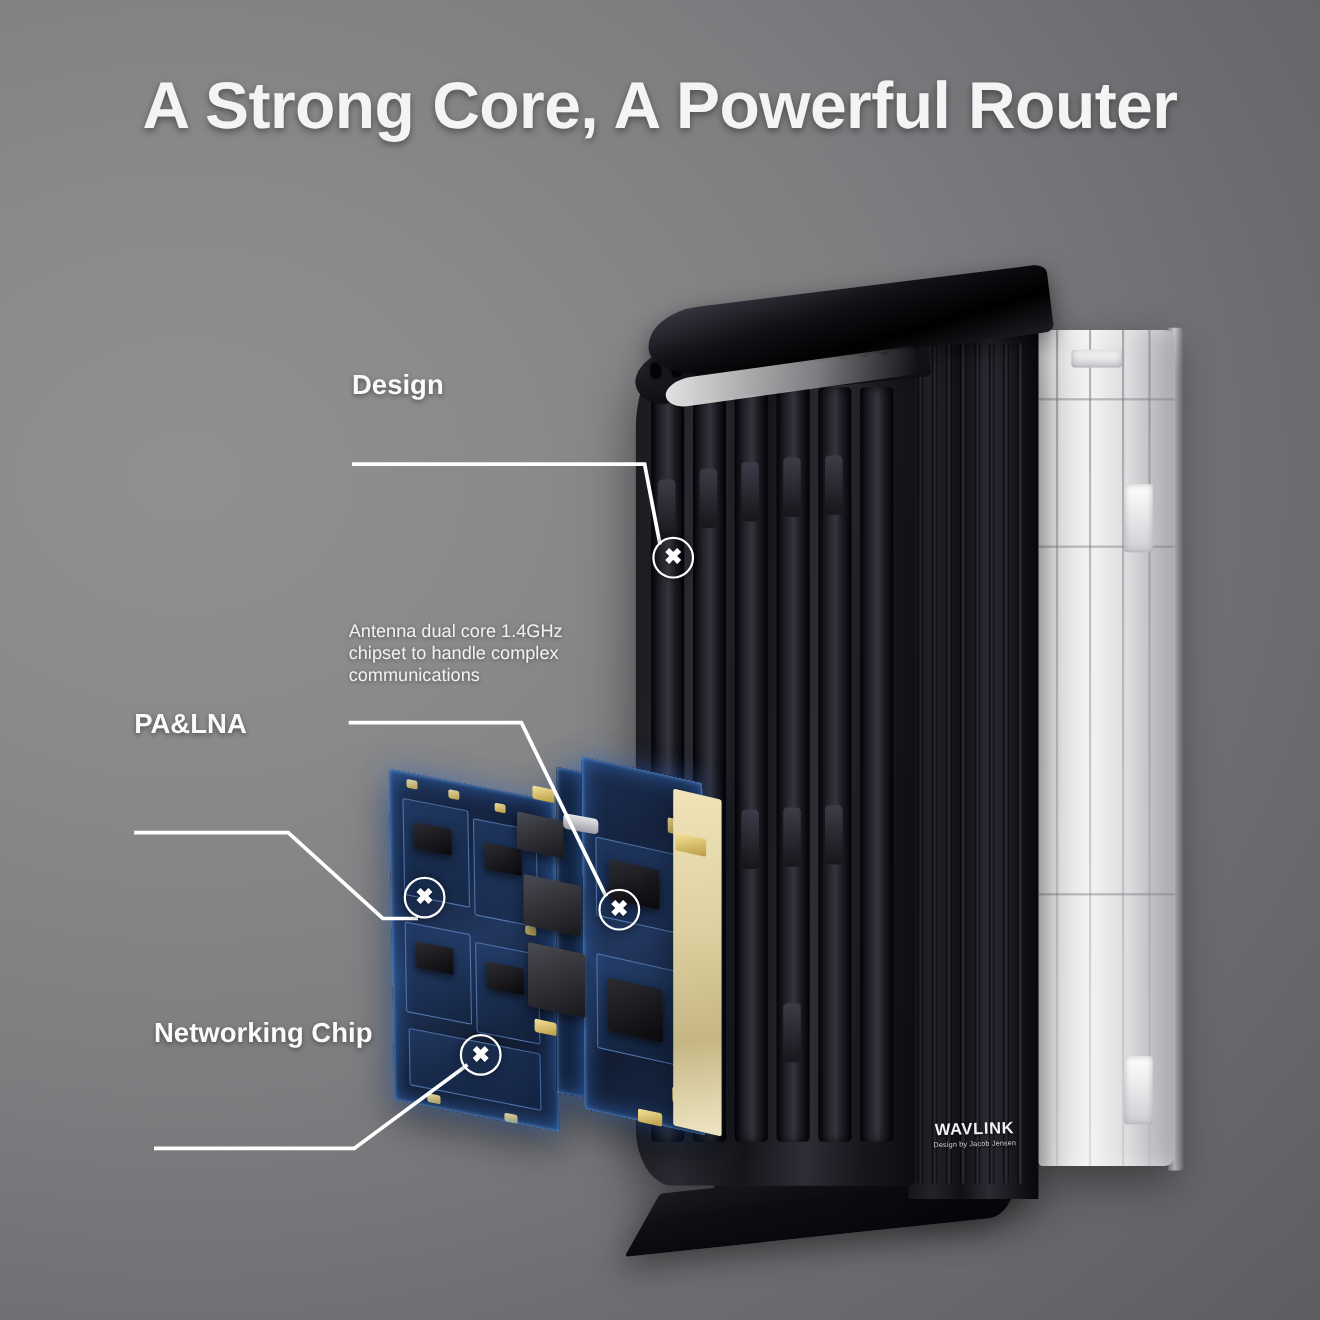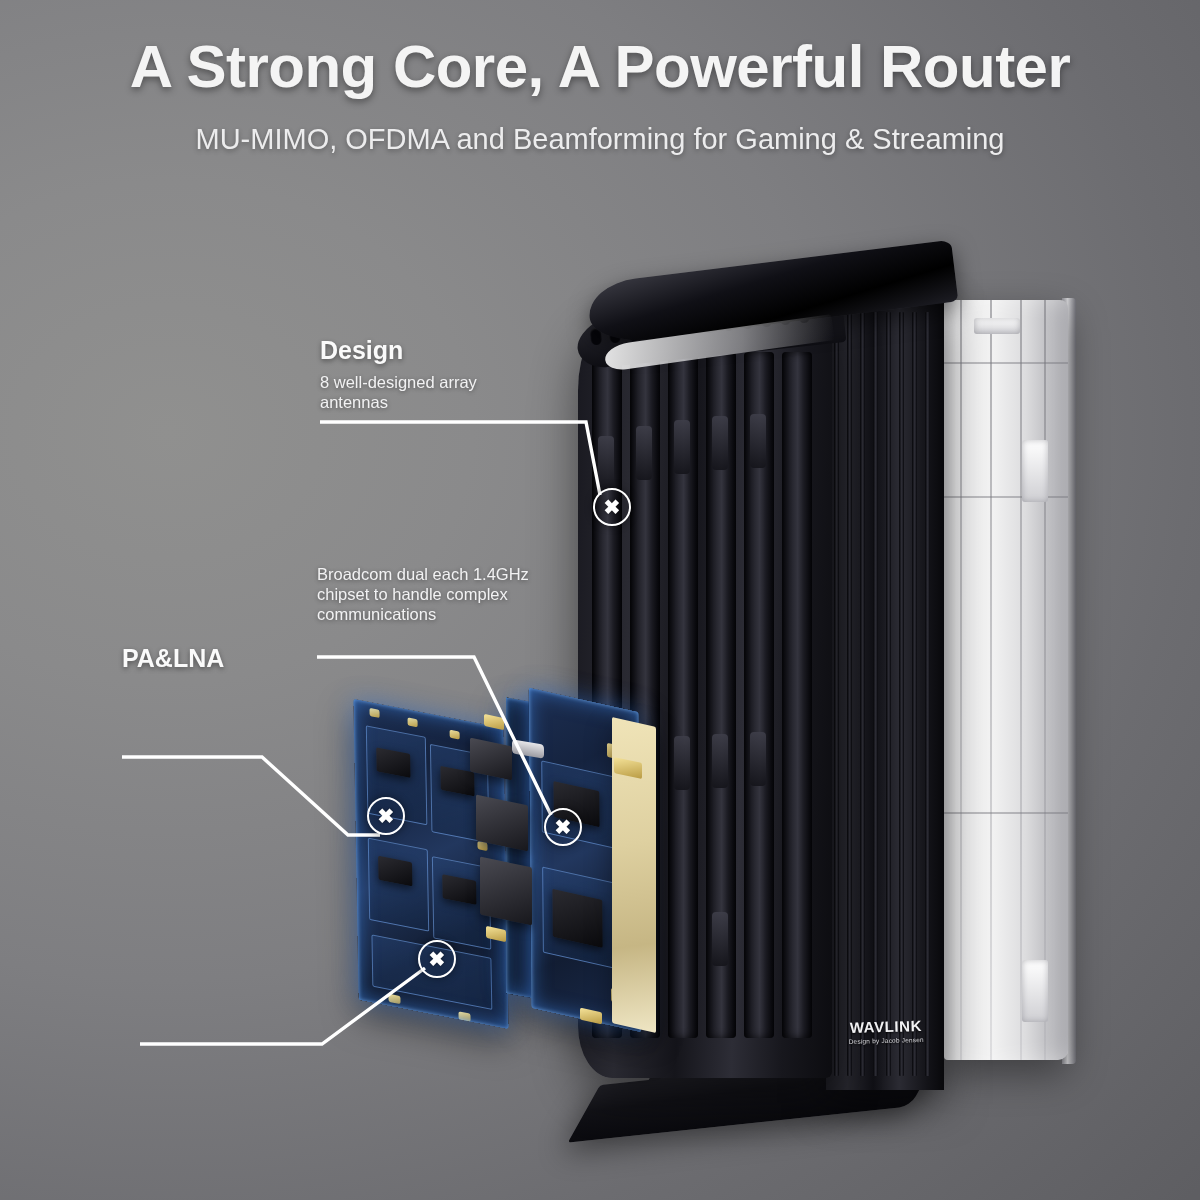--- a/index.html
+++ b/index.html
@@ -10,21 +10,21 @@
   }
   #stage{
     position:relative;width:1200px;height:1200px;overflow:hidden;
     background:
       radial-gradient(115% 95% at 14% 36%, #90908f 0%, #8a8a8b 22%, #7e7e81 48%, #6c6c70 74%, #5e5e62 100%);
   }
 
   
   .hdr{position:absolute;left:0;top:0;width:1200px;text-align:center;}
   .title{
-    margin-top:32px;
+    margin-top:61px;
     font-size:60px;font-weight:bold;color:#f4f4f4;
     letter-spacing:-0.5px;
     text-shadow:0 3px 7px rgba(0,0,0,.40);
     white-space:nowrap;
   }
   .subtitle{
     margin-top:22px;
     font-size:29px;font-weight:400;color:#ececed;
     text-shadow:0 2px 5px rgba(0,0,0,.33);
     white-space:nowrap;
@@ -224,21 +224,20 @@
     text-shadow:0 1px 2px rgba(0,0,0,.8);
   }
 </style>
 </head>
 <body>
 
 <div id="stage">
 
   <div class="hdr">
     <div class="title">A Strong Core, A Powerful Router</div>
-    <div class="subtitle">MU-MIMO, OFDMA and Beamforming for Gaming &amp; Streaming</div>
   </div>
 
   <div class="art">
 
     <div class="stand2"></div>
     <div class="stand"></div>
 
     <div class="cover-edge"></div>
     <div class="cover">
       <div class="rib" style="left:16px"></div>
@@ -353,35 +352,34 @@
 
   <svg class="leaders" viewBox="0 0 1200 1200">
     <polyline points="320,422 586,422 600,495" fill="none" stroke="#ffffff" stroke-width="3.4" stroke-linejoin="miter"></polyline>
     <polyline points="317,657 474,657 551,815" fill="none" stroke="#ffffff" stroke-width="3.4" stroke-linejoin="miter"></polyline>
     <polyline points="122,757 262,757 348,835 380,835" fill="none" stroke="#ffffff" stroke-width="3.4" stroke-linejoin="miter"></polyline>
     <polyline points="140,1044 322,1044 425,968" fill="none" stroke="#ffffff" stroke-width="3.4" stroke-linejoin="miter"></polyline>
   </svg>
 
   <div class="callout" style="left:320px;top:336px;">
     <div class="co-title">Design</div>
-    <div class="co-desc">8 well-designed array
-antennas</div>
   </div>
 
   <div class="callout" style="left:317px;top:564px;">
-    <div class="co-desc">Broadcom dual each 1.4GHz
+    <div class="co-desc">Antenna dual core 1.4GHz
 chipset to handle complex
 communications</div>
   </div>
 
   <div class="callout" style="left:122px;top:644px;">
     <div class="co-title">PA&amp;LNA</div>
   </div>
 
   <div class="callout" style="left:140px;top:925px;">
+    <div class="co-title">Networking Chip</div>
   </div>
 
   <div class="marker" style="left:593px;top:488px;">✖</div>
   <div class="marker" style="left:544px;top:808px;">✖</div>
   <div class="marker" style="left:367px;top:797px;">✖</div>
   <div class="marker" style="left:418px;top:940px;">✖</div>
 
 </div>
 
 </body></html>

